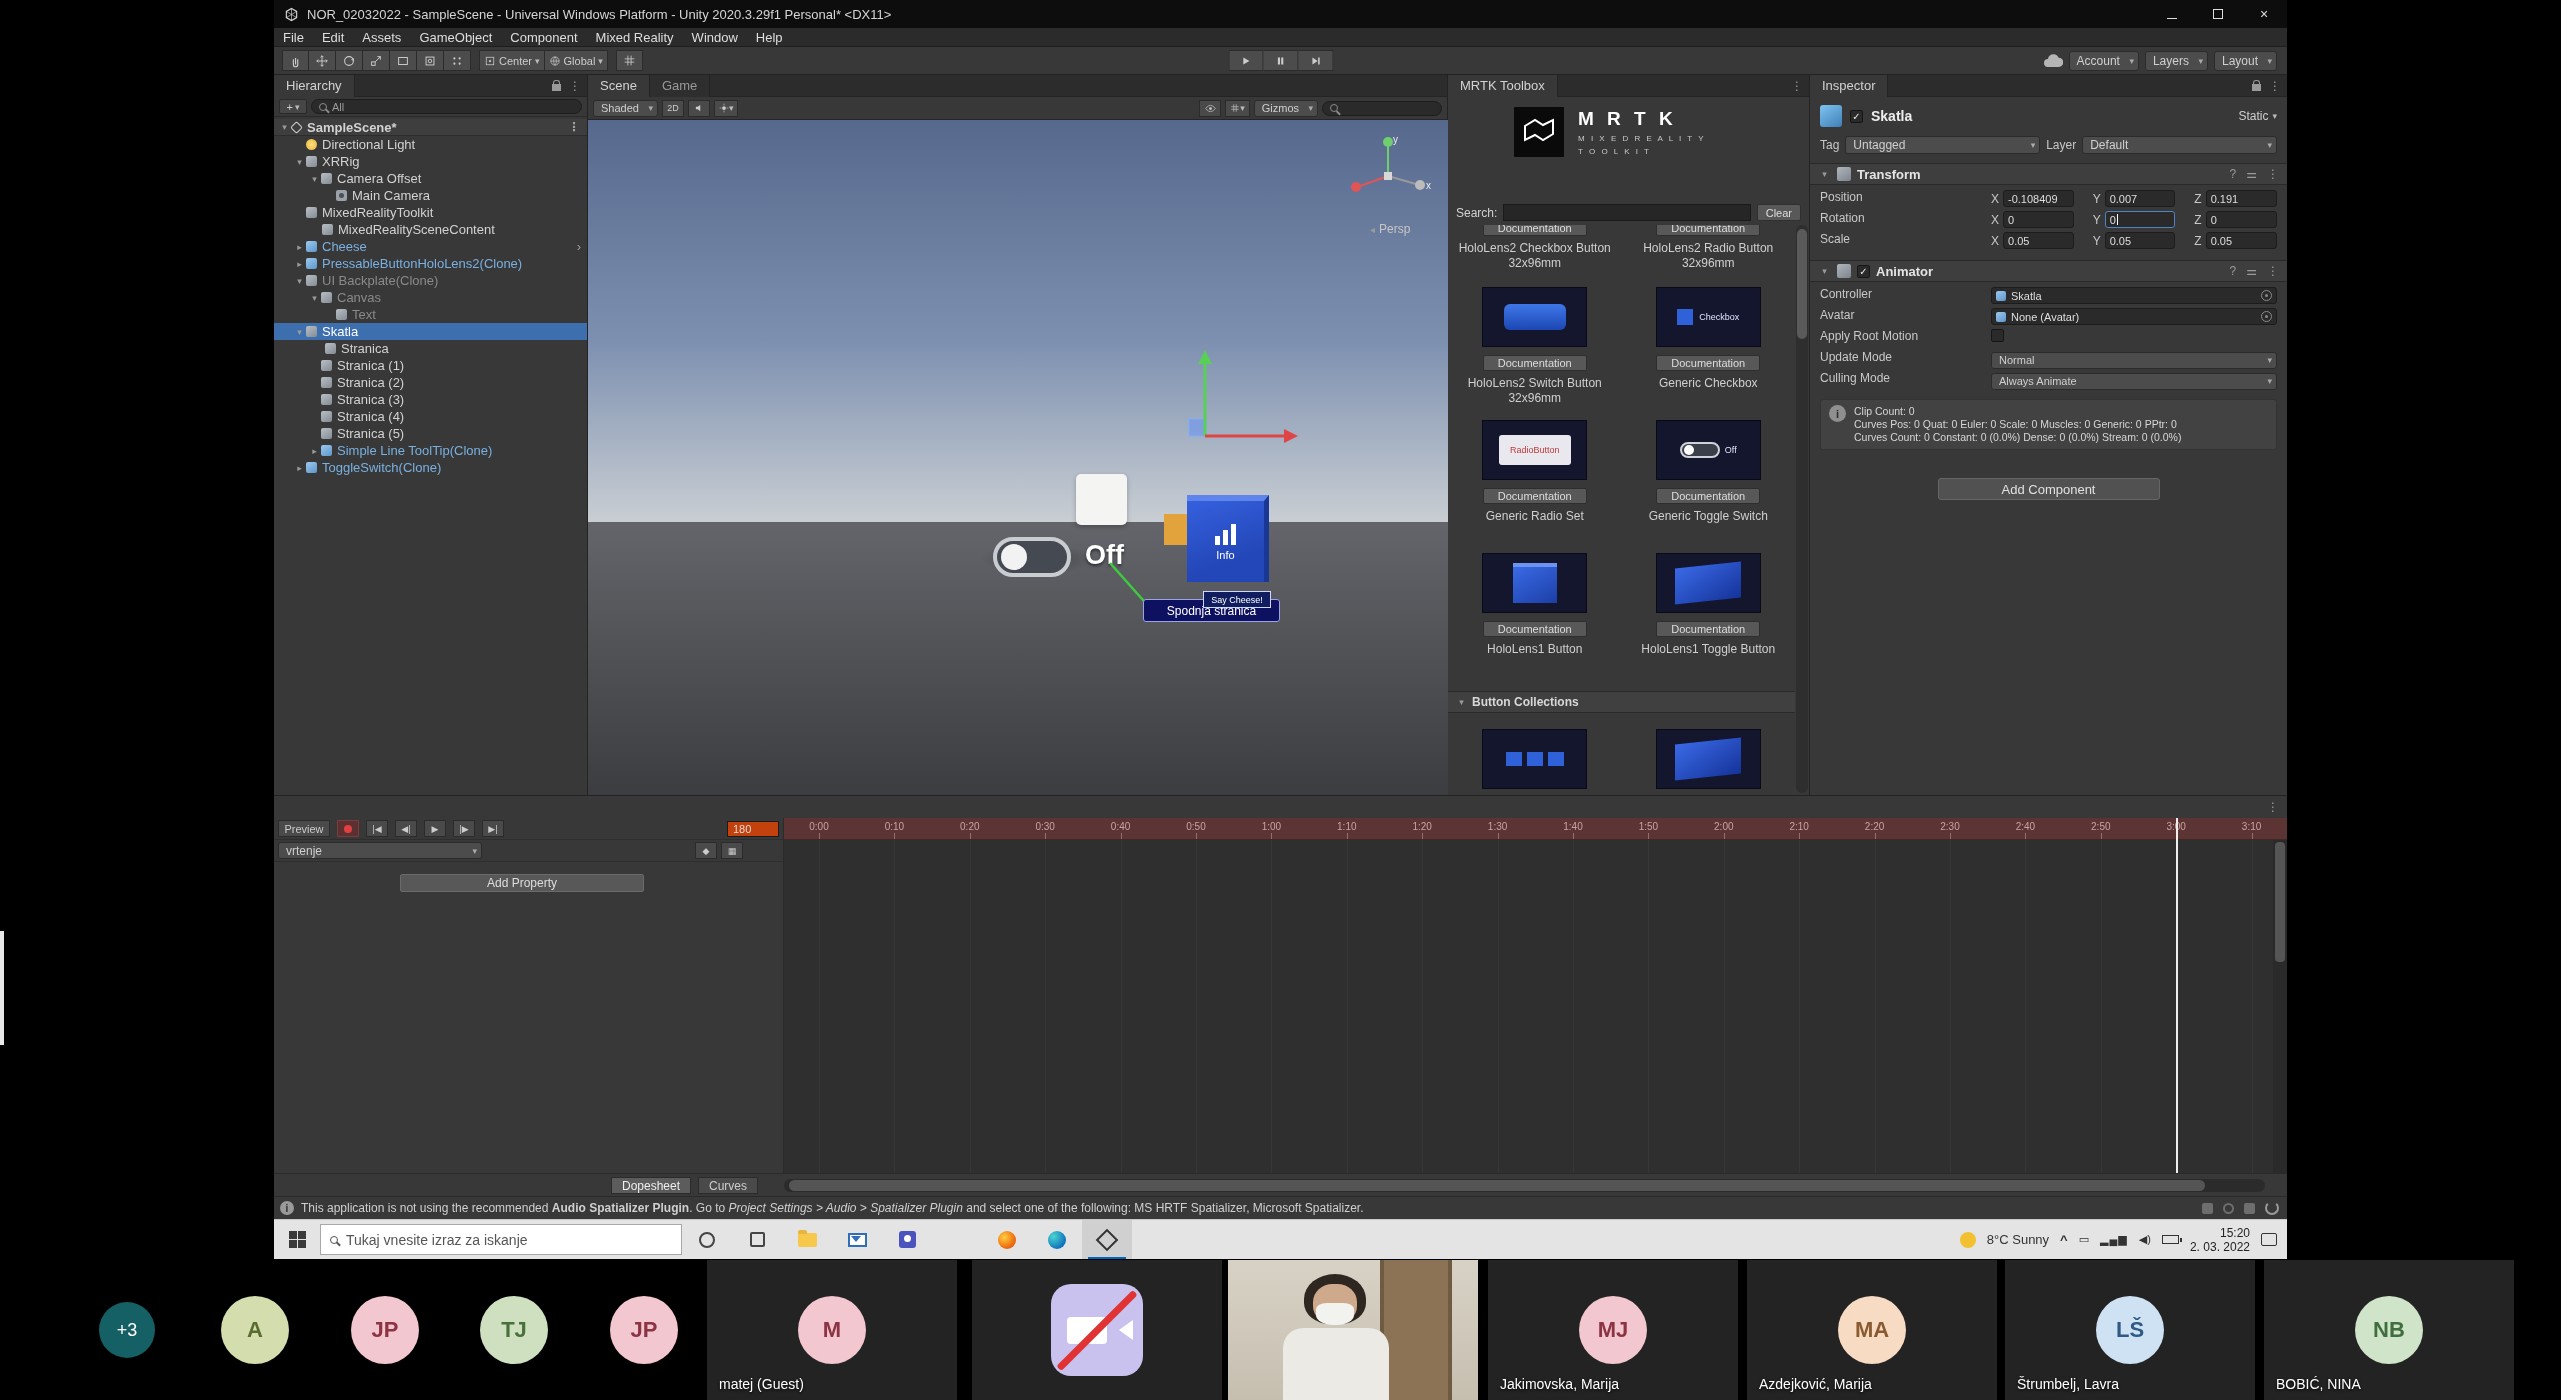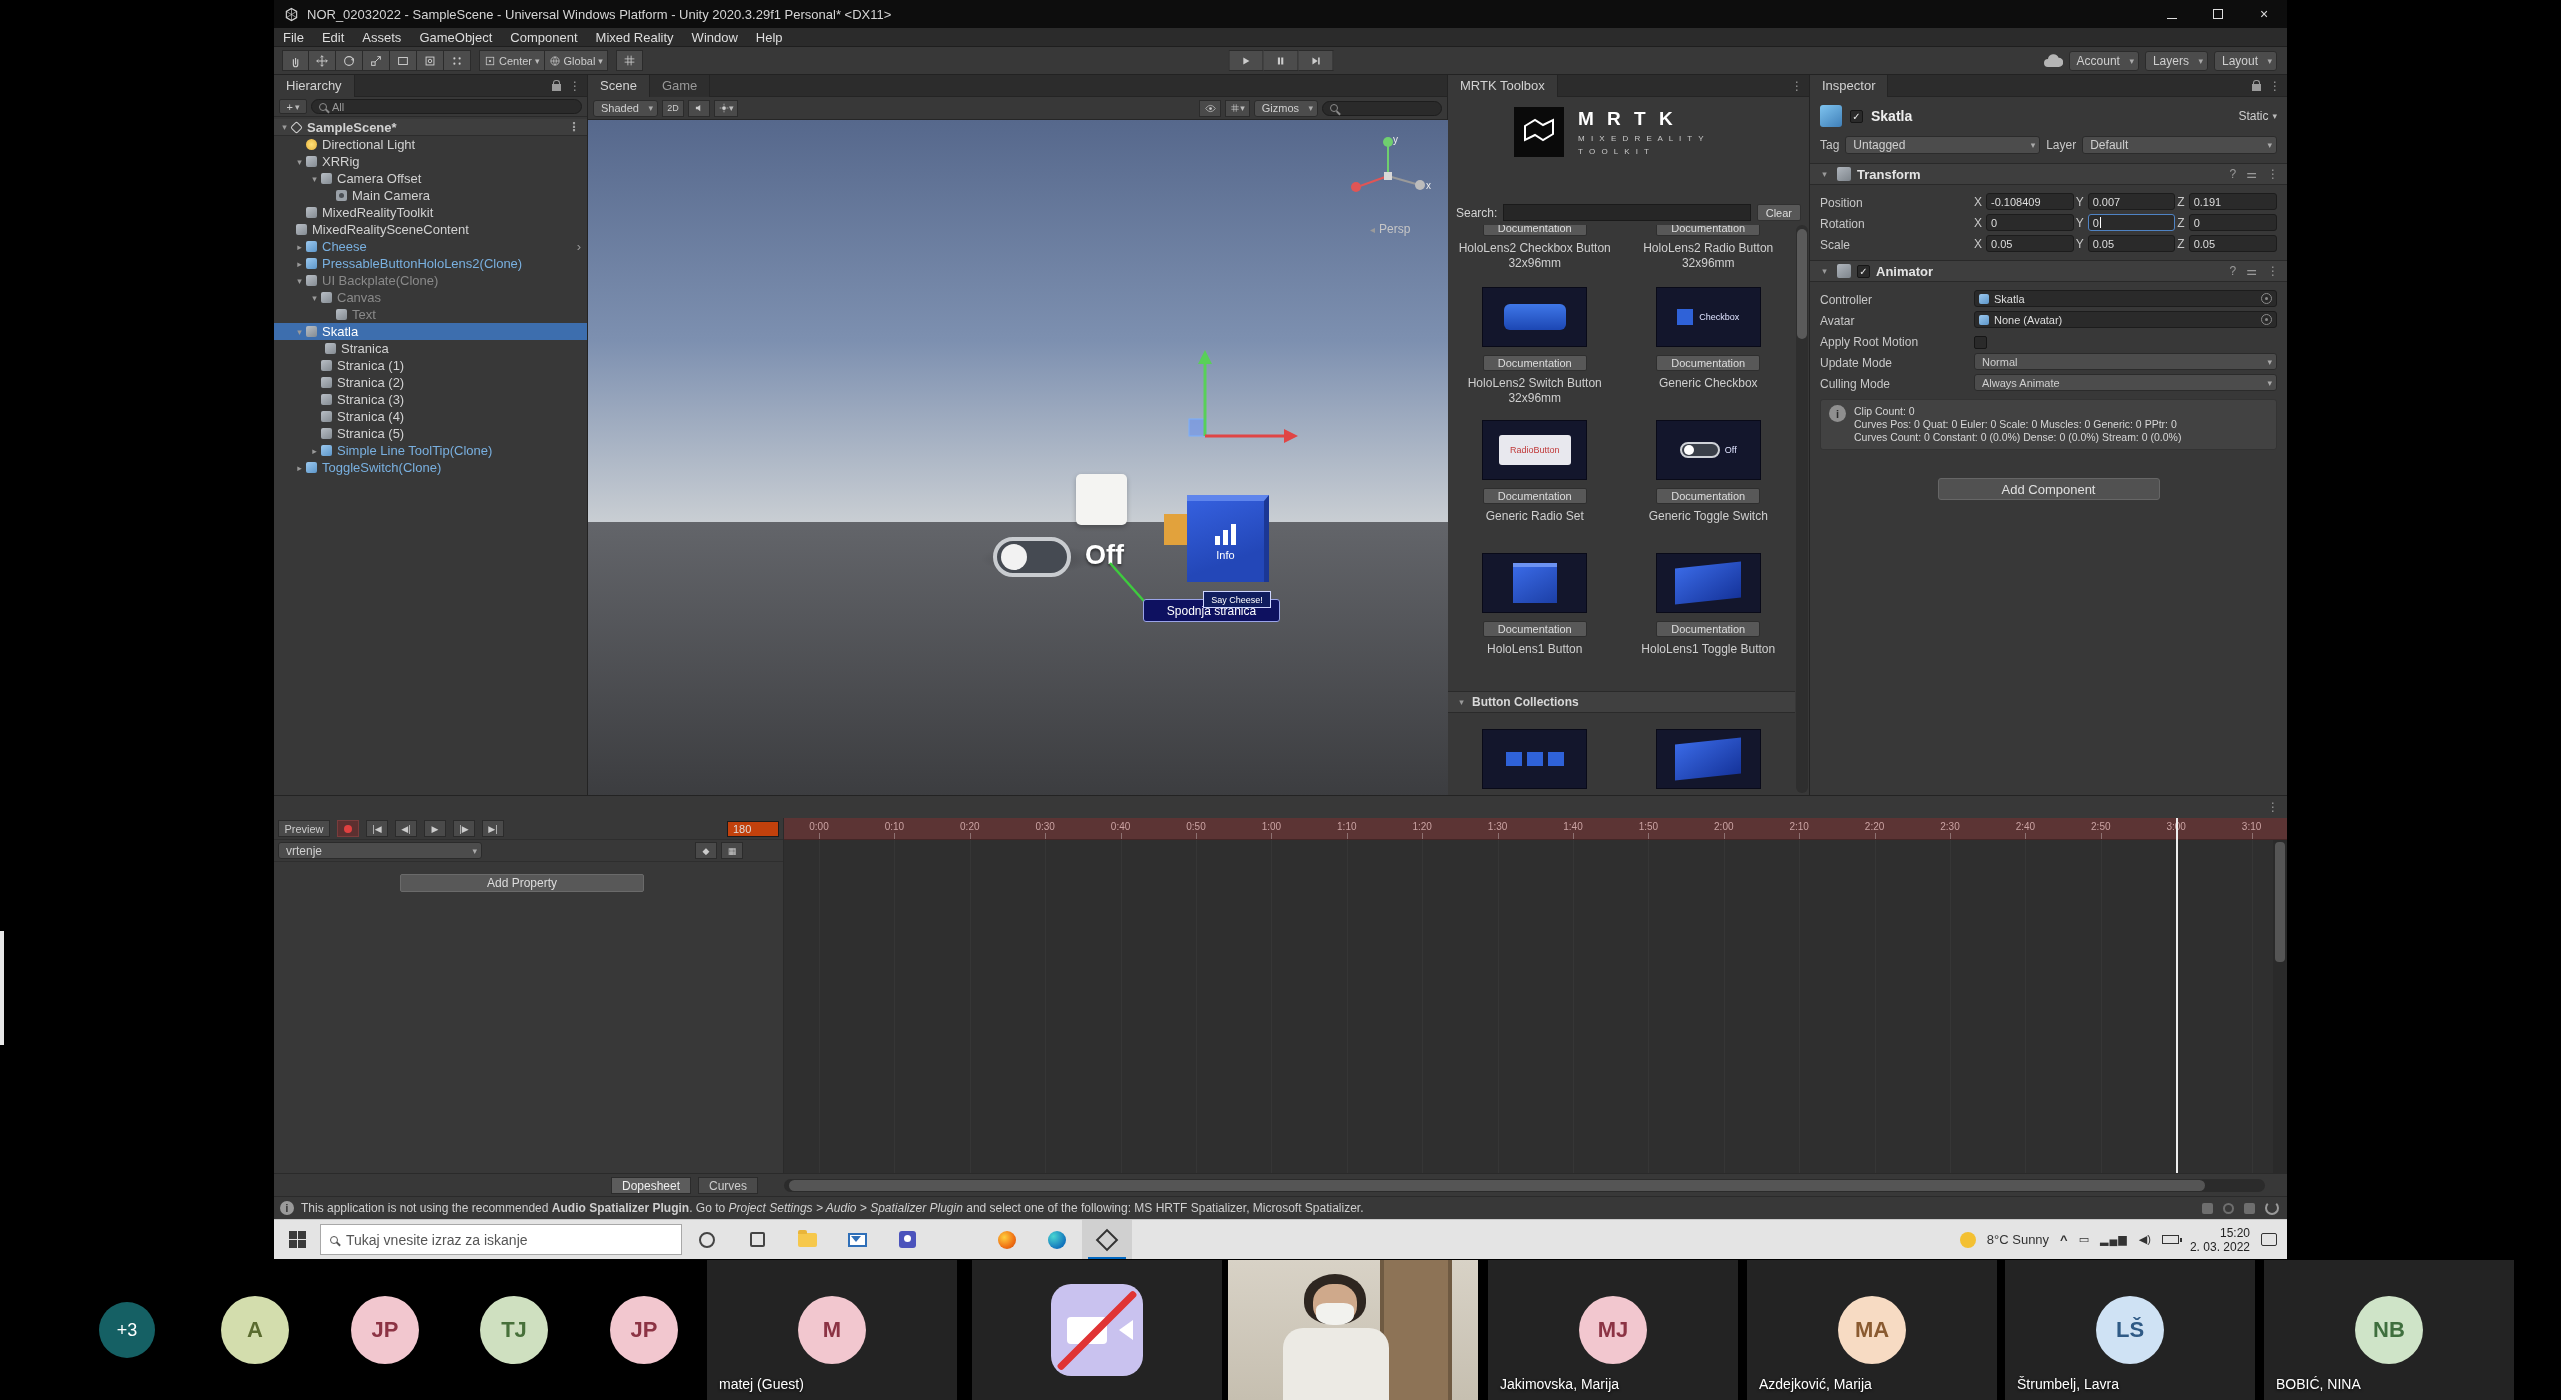--- a/index.html
+++ b/index.html
@@ -117,21 +117,21 @@
 .goicon{width:22px;height:22px;background:linear-gradient(145deg,#7fc4ef,#3f7fb8);border-radius:3px}
 .chk{width:13px;height:13px;background:#2a2a2a;border:1px solid #161616;border-radius:2px;color:#e8e8e8;font-size:10px;display:flex;align-items:center;justify-content:center;flex:0 0 auto}
 .objname{color:#eee;font-size:14px;font-weight:bold;flex:1}
 .staticlbl{color:#cfcfcf;font-size:12px;display:flex;align-items:center;gap:4px}
 .tagrow{display:flex;align-items:center;gap:6px;padding:0 10px;height:20px;margin-top:4px;font-size:12px;color:#c8c8c8}
 .tagrow .drop{flex:1;height:18px}
 .chead{height:22px;background:#3e3e3e;border-top:1px solid #292929;border-bottom:1px solid #292929;display:flex;align-items:center;gap:6px;padding:0 8px;margin-top:8px}
 .chead .ctitle{color:#e4e4e4;font-size:13px;font-weight:bold;flex:0}
 .chead .cicn{width:14px;height:14px;background:linear-gradient(145deg,#b0b6bd,#7d848b);border-radius:2px}
 .chead .cicons{margin-left:auto;display:flex;gap:10px;color:#9a9a9a;font-size:12px;align-items:center}
-.irow{display:flex;align-items:flex-end;height:20px;padding:0 10px;gap:2px;margin-top:1px}
+.irow{display:flex;align-items:flex-start;height:20px;padding:0 10px;gap:19px;margin-top:1px}
 .ilabel{width:152px;color:#c8c8c8;font-size:12px;flex:0 0 auto}
 .axgroup{flex:1;display:flex;align-items:center;gap:4px;min-width:0}
 .axlabel{color:#c8c8c8;font-size:12px}
 .vfield{flex:1;height:17px;background:#2a2a2a;border:1px solid #1c1c1c;border-radius:3px;color:#dedede;font-size:11px;display:flex;align-items:center;padding:0 4px;min-width:0;overflow:hidden;white-space:nowrap}
 .vfield.focus{border-color:#4f83c4}
 .caret-i{width:1px;height:11px;background:#fff;margin-left:1px}
 .valwide{flex:1;min-width:0}
 .objfield{height:17px;background:#2a2a2a;border:1px solid #1c1c1c;border-radius:3px;color:#dedede;font-size:11px;display:flex;align-items:center;gap:5px;padding:0 4px;position:relative}
 .objfield .mini{width:10px;height:10px;background:linear-gradient(145deg,#9cc9ef,#5d96c9);border-radius:2px;flex:0 0 auto}
 .picker{margin-left:auto;width:11px;height:11px;border:1.5px solid #8a8a8a;border-radius:50%;position:relative;flex:0 0 auto}
@@ -404,21 +404,21 @@
           <div class="trow" style="padding-left: 49px;">
             <span class="arrow"></span>
             <span class="oicn camera"></span>
             <span class="tlabel ">Main Camera</span>
           </div>
           <div class="trow" style="padding-left: 19px;">
             <span class="arrow"></span>
             <span class="oicn "></span>
             <span class="tlabel ">MixedRealityToolkit</span>
           </div>
-          <div class="trow" style="padding-left: 9px;">
+          <div class="trow" style="padding-left: 35px;">
             <span class="arrow"></span>
             <span class="oicn "></span>
             <span class="tlabel ">MixedRealitySceneContent</span>
           </div>
           <div class="trow" style="padding-left: 19px;">
             <span class="arrow">▸</span>
             <span class="oicn  pf"></span>
             <span class="tlabel prefab">Cheese</span>
             <span class="rowmore">›</span>
           </div>

